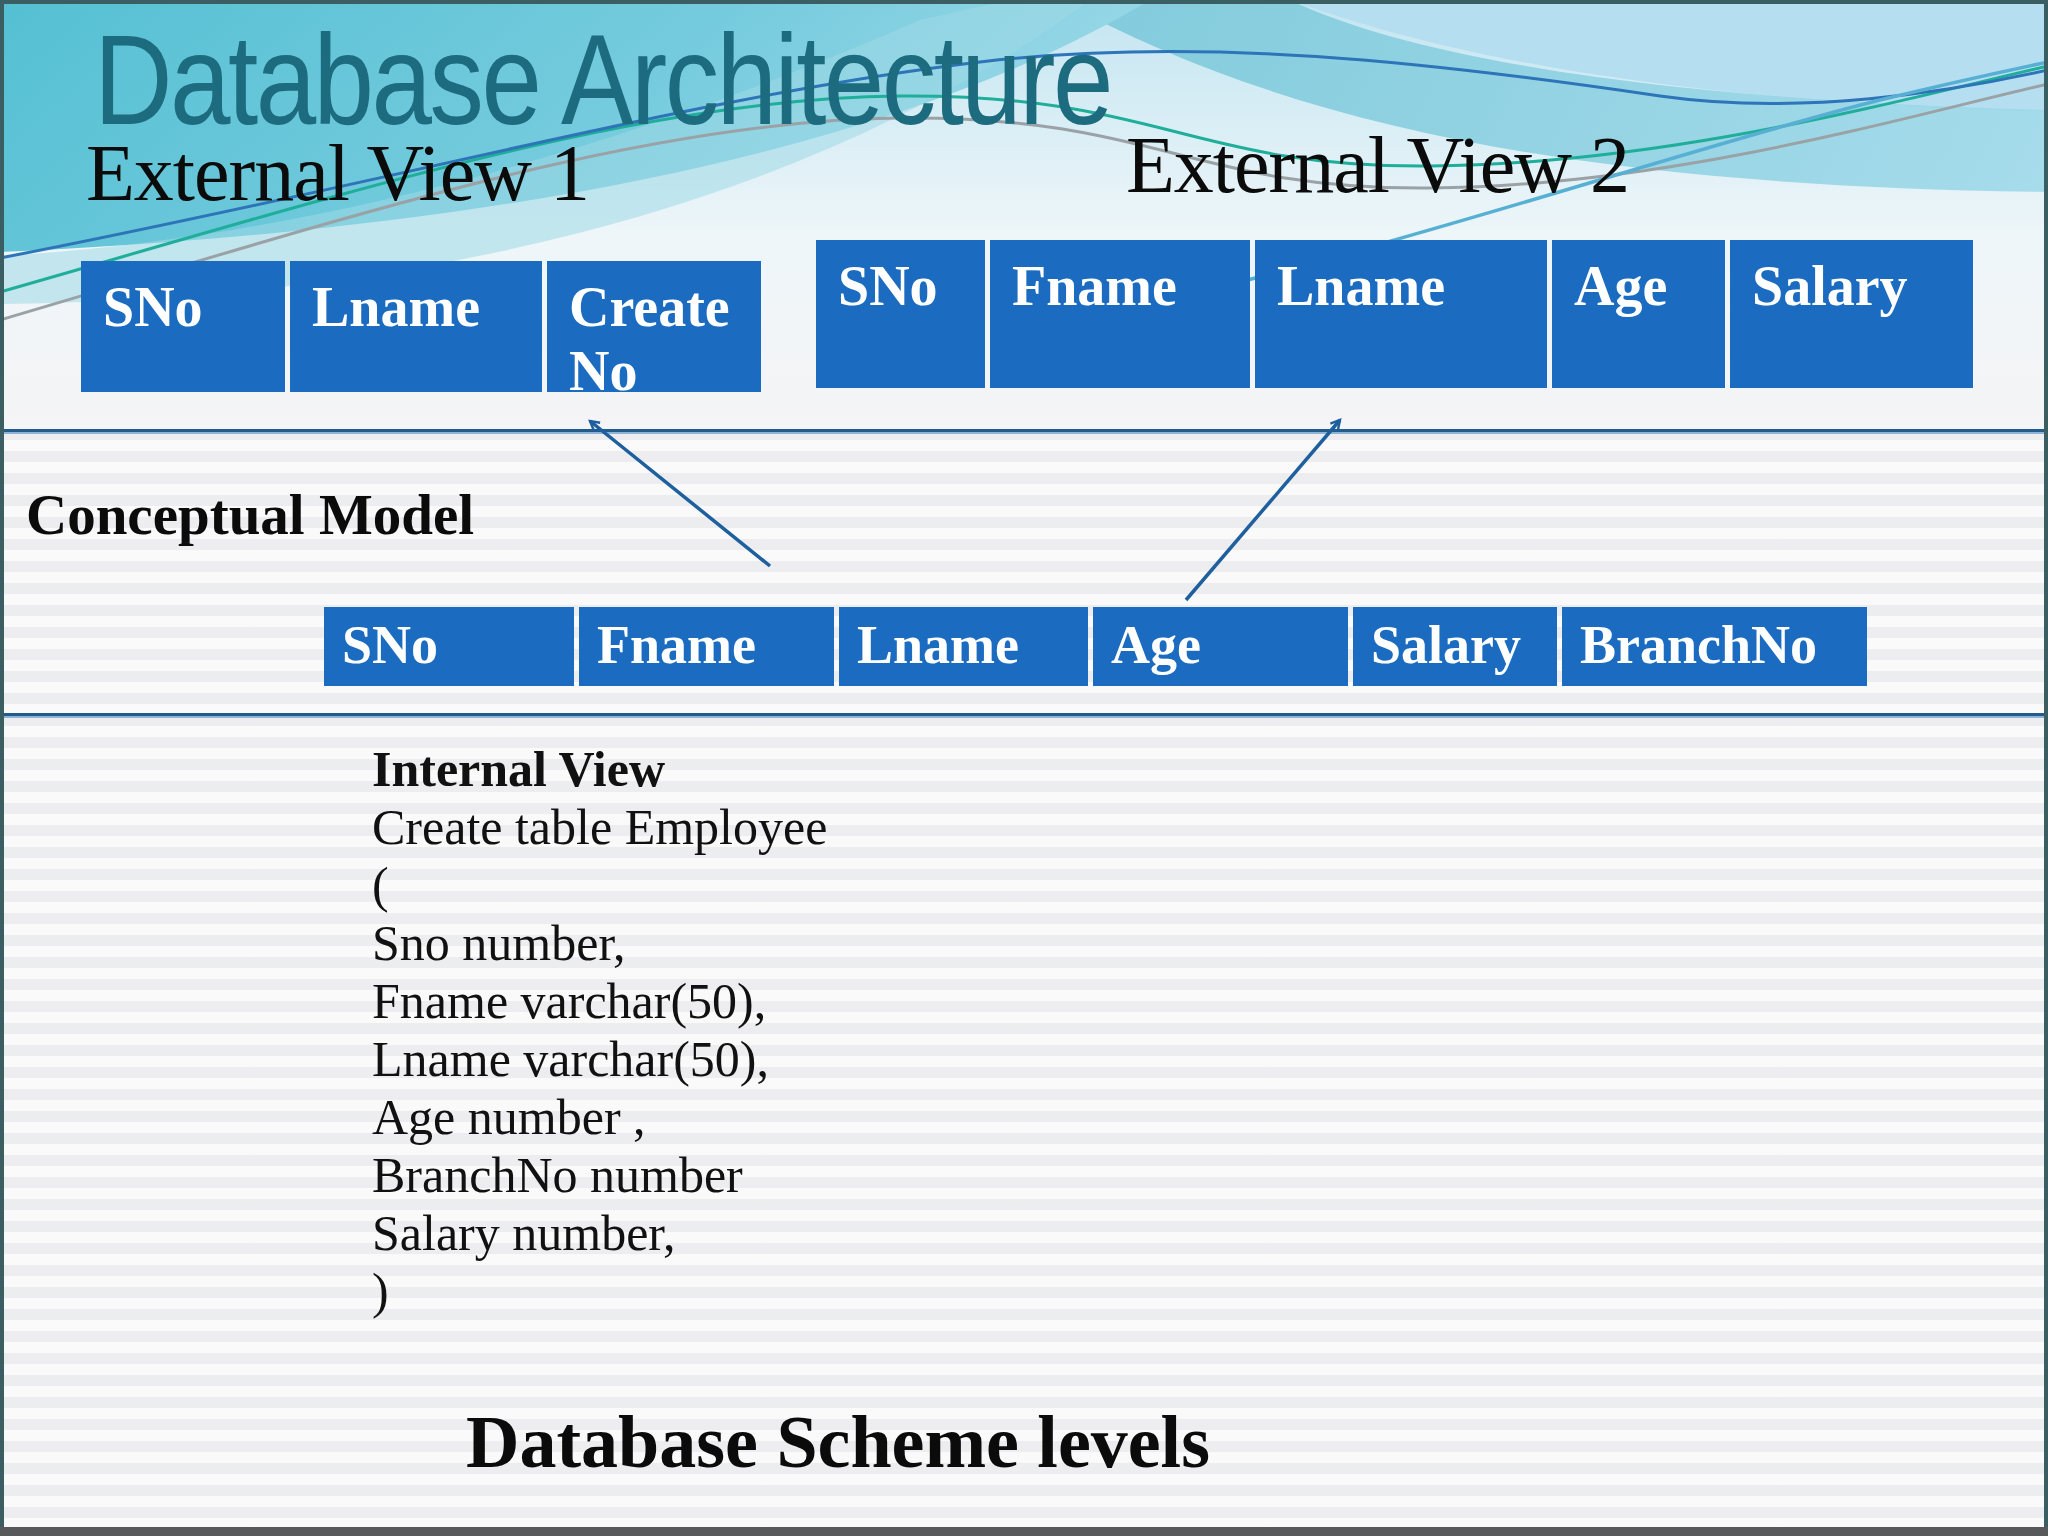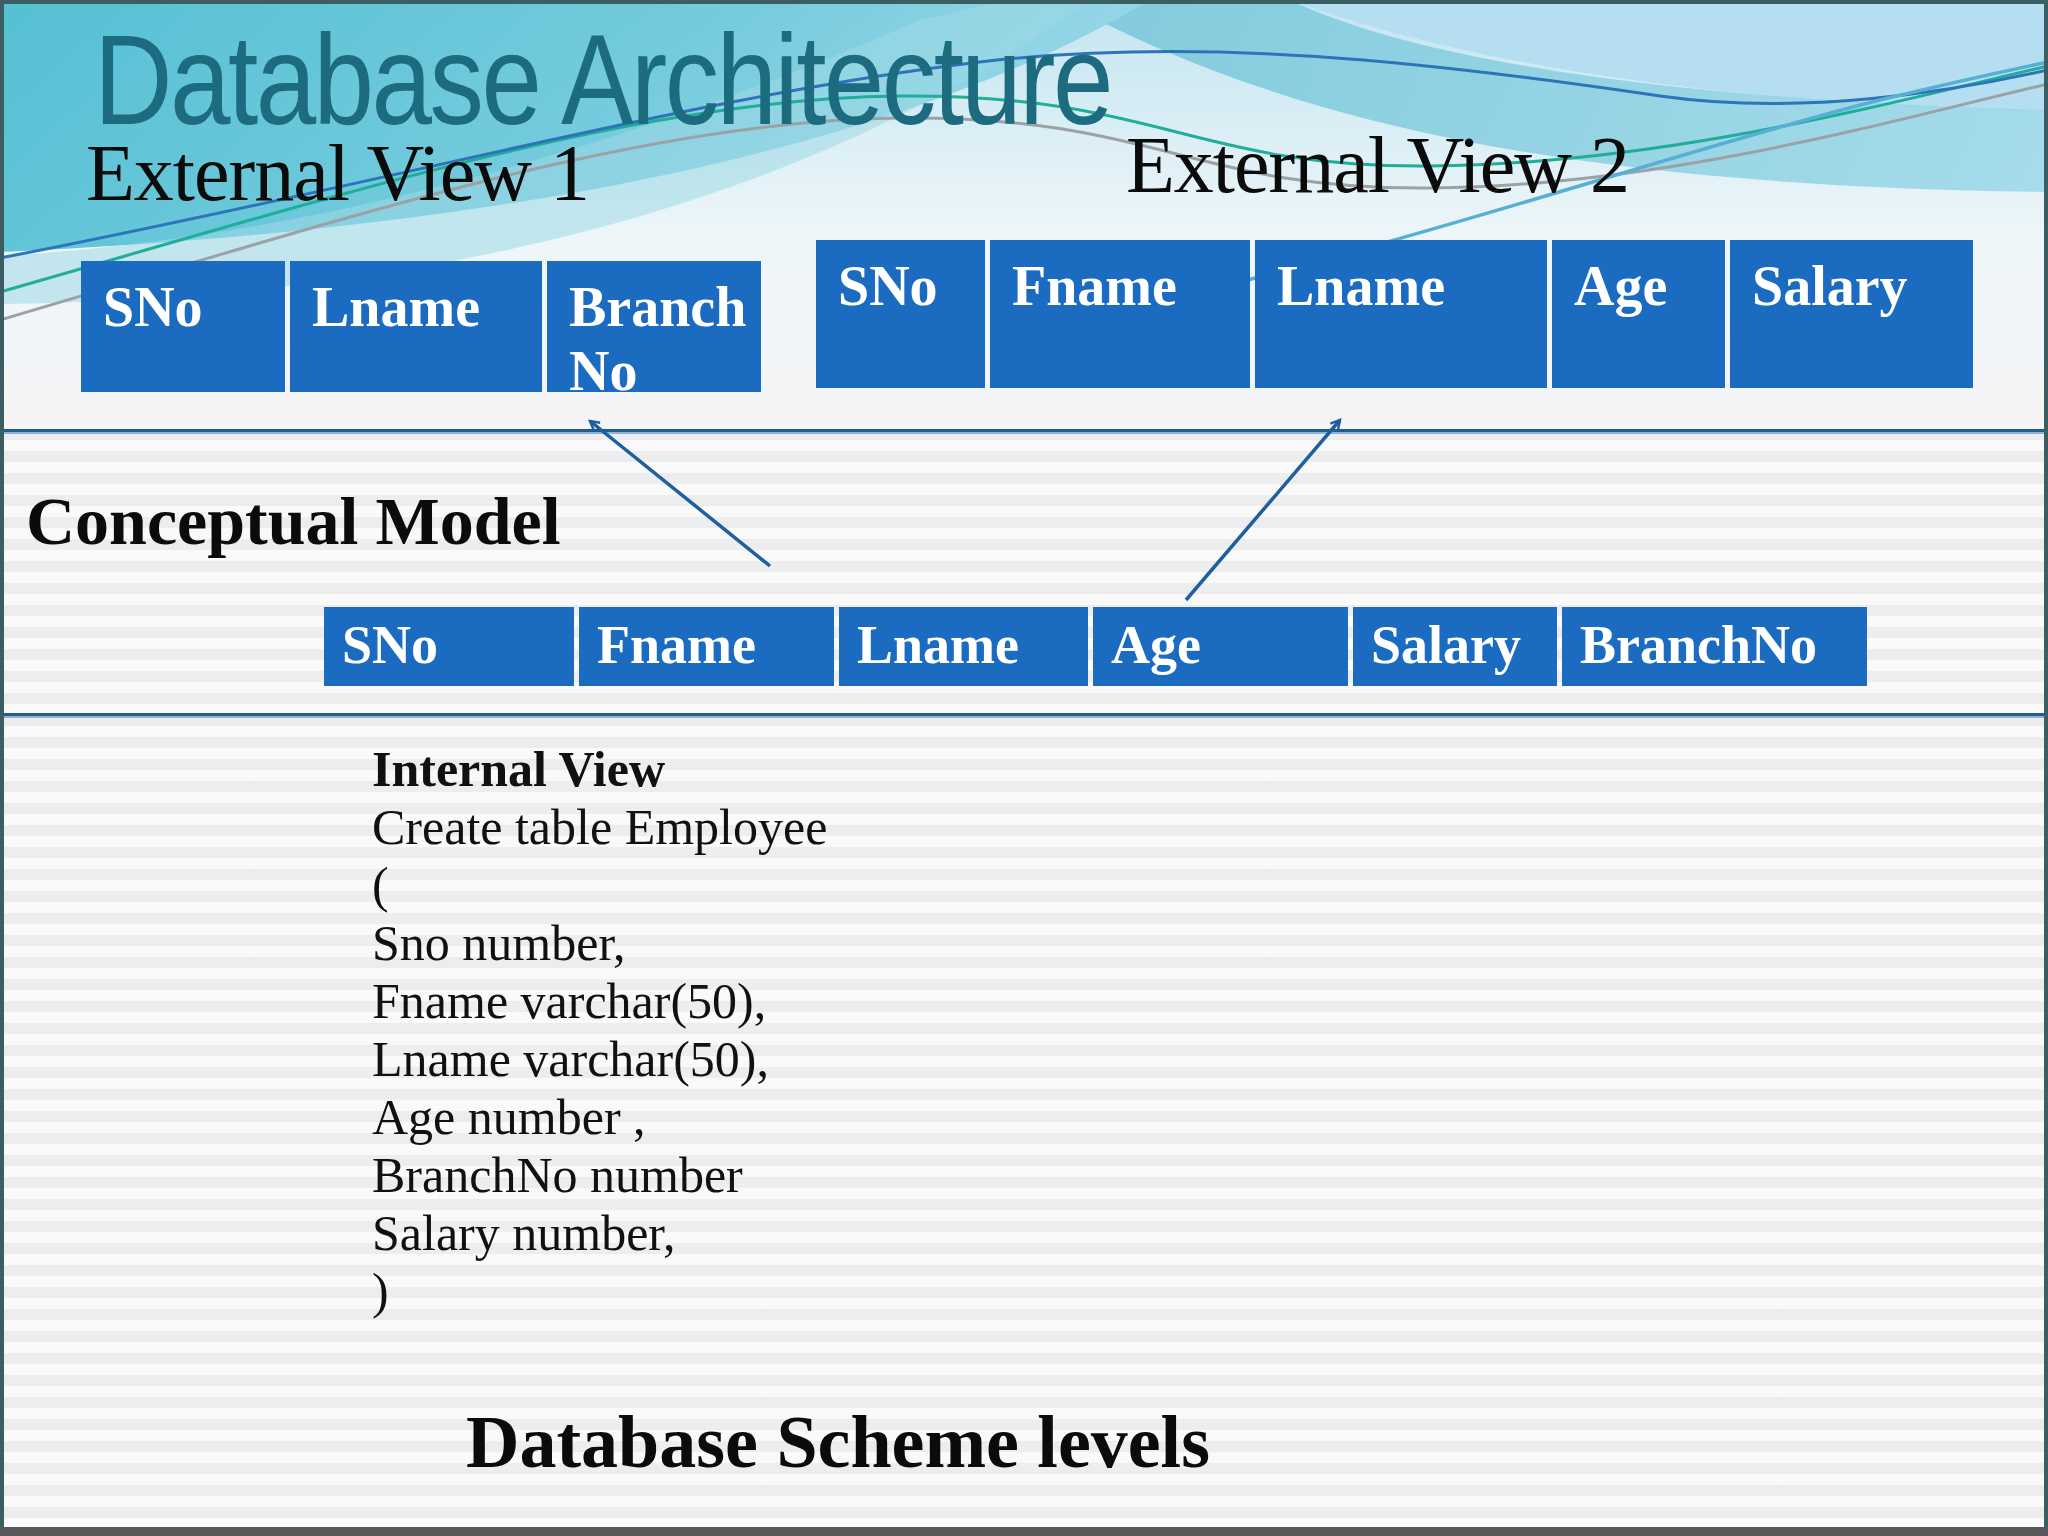--- a/index.html
+++ b/index.html
@@ -16,21 +16,21 @@
   .title{
     position:absolute;left:94px;top:6px;
     font-family:"Liberation Sans", sans-serif;
     font-size:128px;font-weight:400;letter-spacing:-3px;
     color:#1d6b7e;white-space:nowrap;
     transform:scaleX(.85);transform-origin:0 0;
   }
   .h-ext{position:absolute;font-size:80px;font-weight:normal;color:#0b0b0b;white-space:nowrap;letter-spacing:-1px;}
   .h-ev1{left:86px;top:128px;}
   .h-ev2{left:1126px;top:120px;}
-  .h-cm{position:absolute;left:26px;top:482px;font-size:68px;font-weight:bold;color:#0b0b0b;white-space:nowrap;}
+  .h-cm{position:absolute;left:26px;top:482px;font-size:57px;font-weight:bold;color:#0b0b0b;white-space:nowrap;}
   
   .tbl{position:absolute;display:flex;gap:5px;}
   .cell{
     background:#1b6cc0;color:#ffffff;
     font-weight:bold;box-sizing:border-box;
   }
   .t1{left:81px;top:261px;}
   .t1 .cell{height:131px;font-size:56px;line-height:64px;padding:14px 8px 0 22px;}
   .t2{left:816px;top:240px;}
   .t2 .cell{height:148px;font-size:56px;line-height:64px;padding:14px 8px 0 22px;}
@@ -97,21 +97,21 @@
   </svg>
 
   <div class="title">Database Architecture</div>
 
   <div class="h-ext h-ev1">External View 1</div>
   <div class="h-ext h-ev2">External View 2</div>
 
   <div class="tbl t1">
     <div class="cell w-t1c0">SNo</div>
     <div class="cell w-t1c1">Lname</div>
-    <div class="cell w-t1c2">Branch No</div>
+    <div class="cell w-t1c2">Create No</div>
   </div>
 
   <div class="tbl t2">
     <div class="cell w-t2c0">SNo</div>
     <div class="cell w-t2c1">Fname</div>
     <div class="cell w-t2c2">Lname</div>
     <div class="cell w-t2c3">Age</div>
     <div class="cell w-t2c4">Salary</div>
   </div>
 

